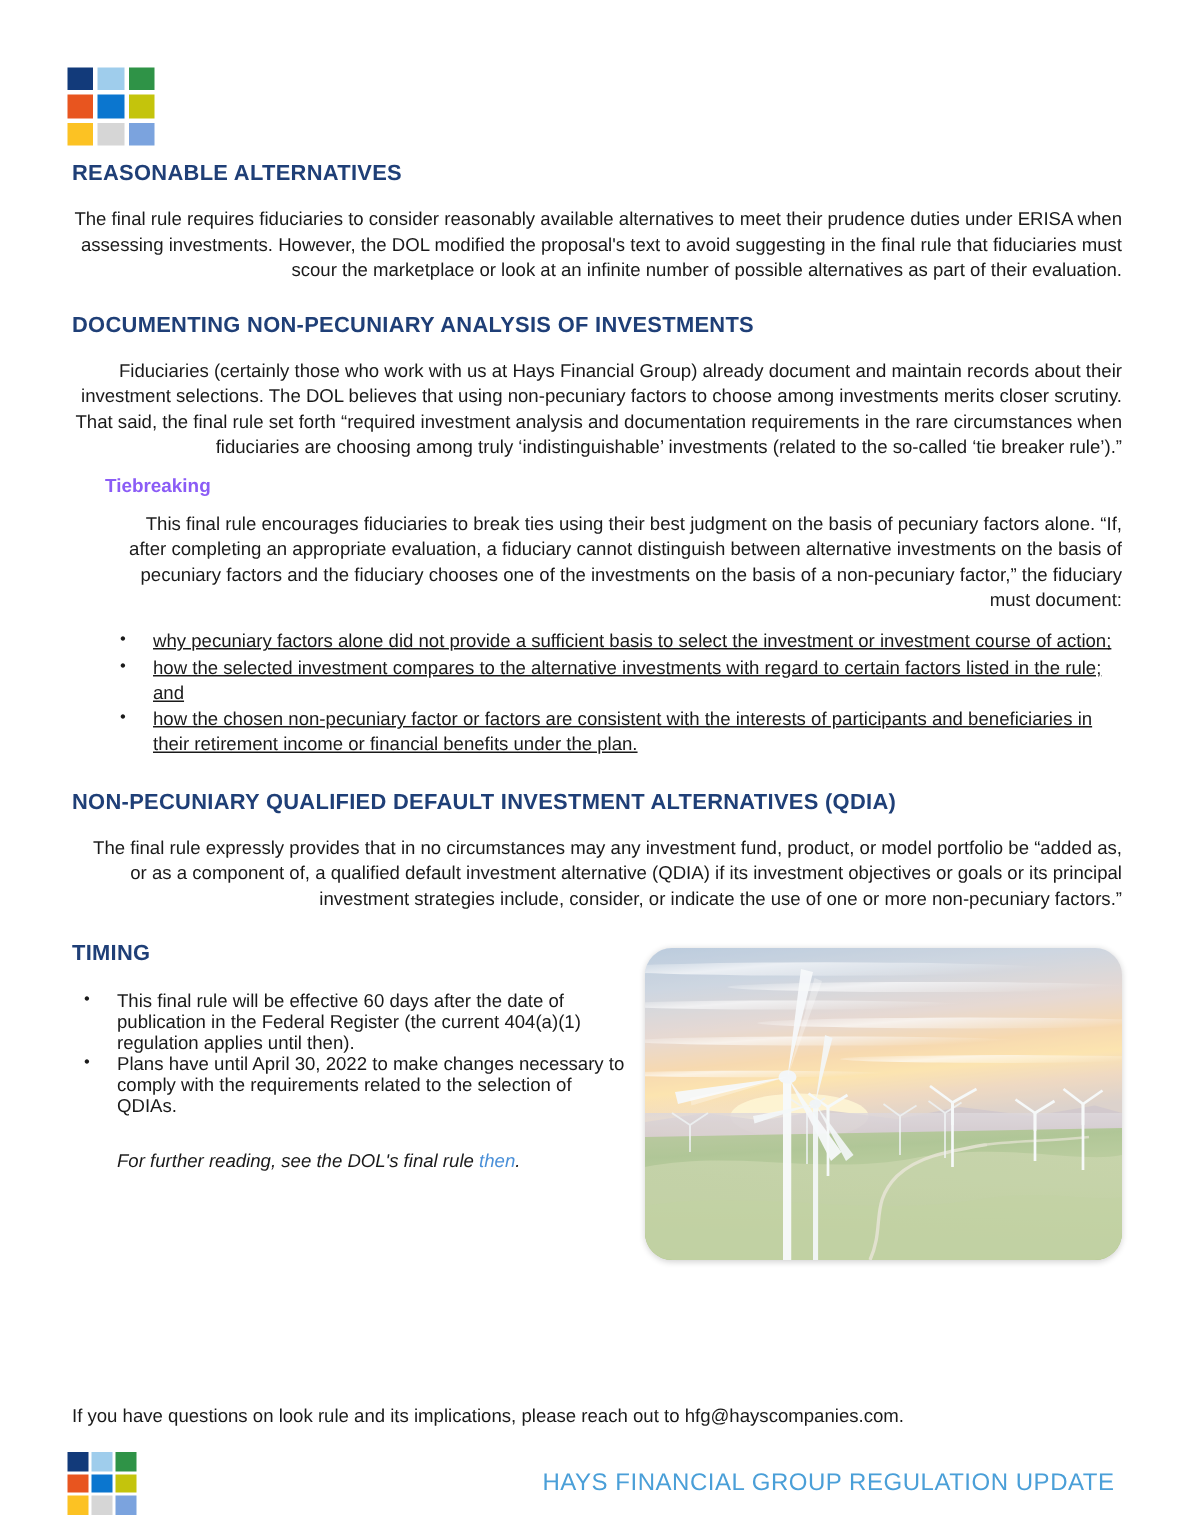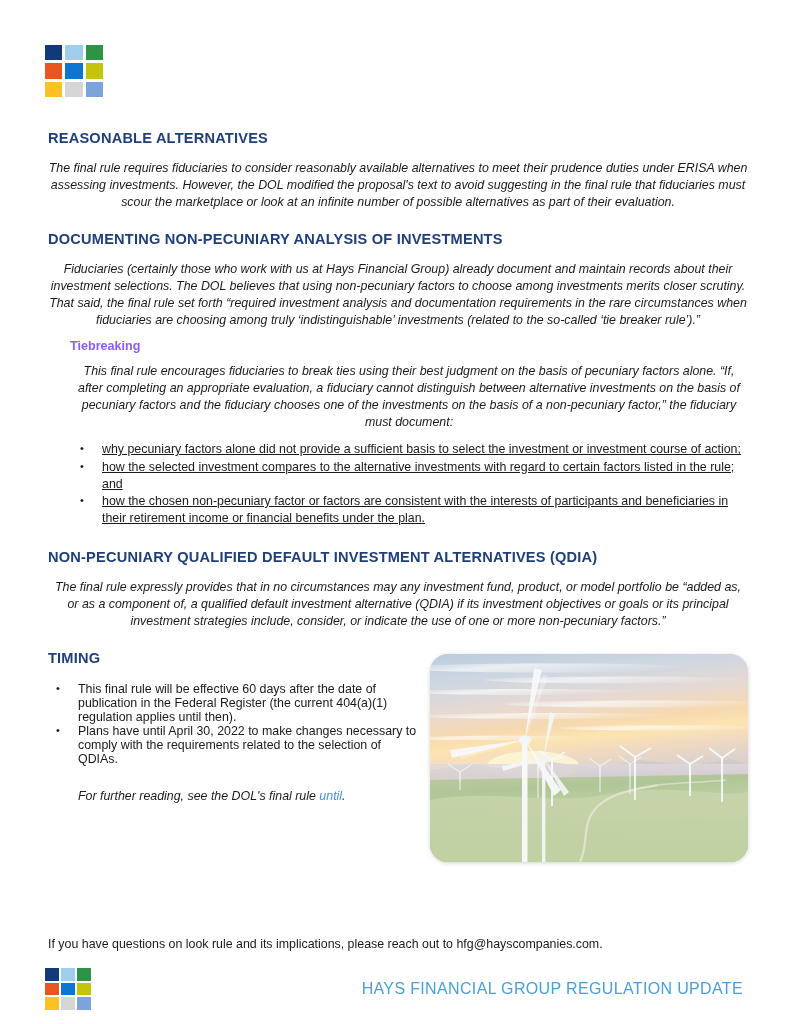--- a/index.html
+++ b/index.html
@@ -41,41 +41,40 @@
     width: 46px;
     height: 42px;
     gap: 2px;
   }
   .logo-cell { width: 100%; height: 100%; }
 
   
   .content {
     position: absolute;
     left: 48px;
-    top: 130px;
+    top: 108px;
     width: 700px;
   }
 
   h2.section-heading {
     font-size: 14.6px;
     font-weight: bold;
     color: #1f3f77;
     letter-spacing: 0.2px;
     margin: 0 0 12px 0;
     line-height: 1.2;
   }
   .section { margin-bottom: 20px; }
 
   p.body-text {
     font-size: 12.4px;
     line-height: 17.2px;
     margin: 0 0 10px 0;
     color: #1a1a1a;
-    text-align: center;
-    font-style: italic;
+    text-align: right;
   }
 
   h3.sub-heading {
     font-size: 12.6px;
     font-weight: bold;
     color: #8b5cf6;
     margin: 0 0 8px 22px;
     line-height: 1.2;
   }
   .indent-block { margin-left: 22px; }
@@ -216,21 +215,21 @@
     </div>
 
     <div class="section timing-wrap">
       <h2 class="section-heading" style="margin-top:17px;margin-bottom:14px;">TIMING</h2>
 
       <ul class="timing-bullets">
         <li>This final rule will be effective 60 days after the date of publication in the Federal Register (the current 404(a)(1) regulation applies until then).</li>
         <li>Plans have until April 30, 2022 to make changes necessary to comply with the requirements related to the selection of QDIAs.</li>
       </ul>
 
-      <p class="further-reading"><span>For further reading, see the DOL's final rule </span><a href="#">until</a><span>.</span></p>
+      <p class="further-reading"><span>For further reading, see the DOL's final rule </span><a href="#">then</a><span>.</span></p>
 
       <div class="photo">
         <svg viewBox="0 0 318 208" preserveAspectRatio="none" aria-hidden="true">
           <defs>
             <linearGradient id="sky" x1="0" y1="0" x2="0.25" y2="1">
               <stop offset="0%" stop-color="#9fb6cf"></stop>
               <stop offset="22%" stop-color="#b9c5d4"></stop>
               <stop offset="45%" stop-color="#dcc9c0"></stop>
               <stop offset="62%" stop-color="#f3c98f"></stop>
               <stop offset="74%" stop-color="#fbd98f"></stop>

